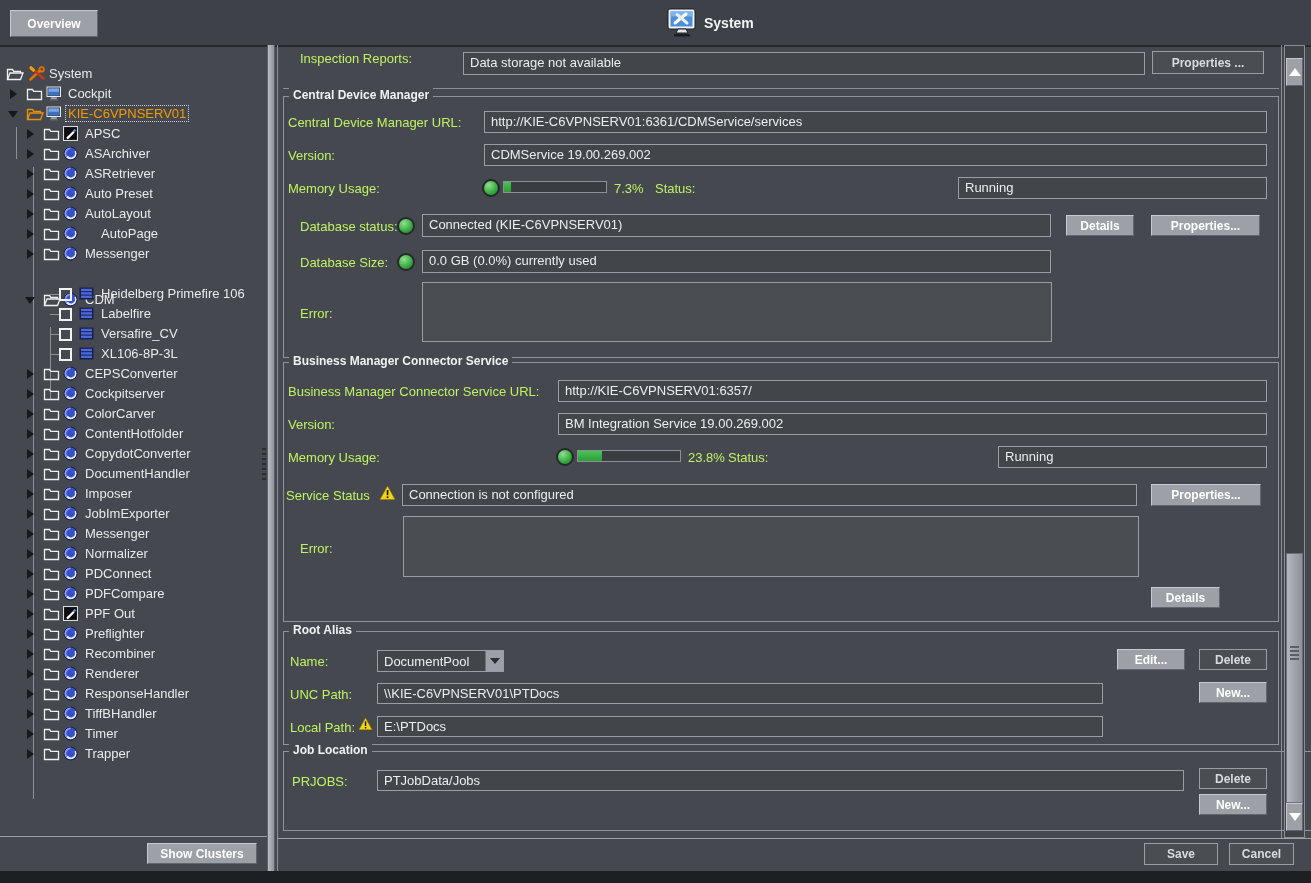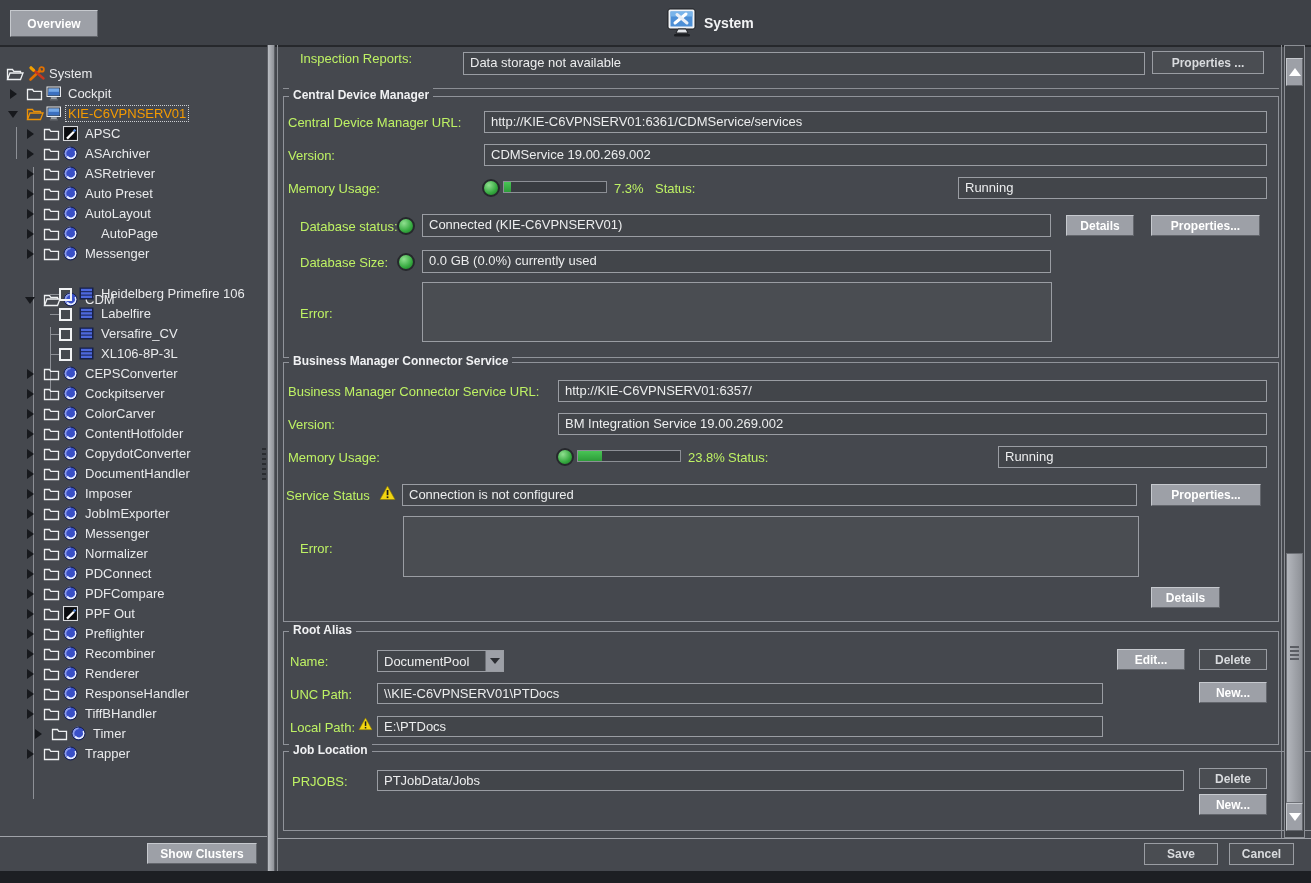--- a/index.html
+++ b/index.html
@@ -498,21 +498,21 @@
             <path d="M1.5 12.5 V2.5 h5 l1.3 1.8 h7.7 v8.2 Z" fill="none" stroke="#eef0f2" stroke-width="1.3"></path>
           </svg></span>
         <span class="ticon" style="left:63px;top:2px;"><svg width="15" height="15" viewBox="0 0 15 15">
             <circle cx="7.5" cy="7.5" r="6.5" fill="#3a50c8"></circle>
             <path d="M3.2 10.8 A5.8 5.8 0 0 1 7.5 1.7" fill="none" stroke="#8d9cea" stroke-width="2.4"></path>
             <path d="M4 10.5 A5 5 0 0 0 12.3 5" fill="none" stroke="#e8eeff" stroke-width="2"></path>
             <circle cx="7.5" cy="7.5" r="6.5" fill="none" stroke="#17204f"></circle>
           </svg></span>
         <span class="tree-label" style="left:82px;">TiffBHandler</span>
       </div>
-      <div class="tree-row" style="top: 679px; margin-left: 8px;">
+      <div class="tree-row" style="top: 679px;">
         <span class="arrow-right" style="left:27px;top:5px;"></span>
         <span class="ticon" style="left:43px;top:3px;"><svg width="17" height="14" viewBox="0 0 17 14">
             <path d="M1.5 12.5 V2.5 h5 l1.3 1.8 h7.7 v8.2 Z" fill="none" stroke="#eef0f2" stroke-width="1.3"></path>
           </svg></span>
         <span class="ticon" style="left:63px;top:2px;"><svg width="15" height="15" viewBox="0 0 15 15">
             <circle cx="7.5" cy="7.5" r="6.5" fill="#3a50c8"></circle>
             <path d="M3.2 10.8 A5.8 5.8 0 0 1 7.5 1.7" fill="none" stroke="#8d9cea" stroke-width="2.4"></path>
             <path d="M4 10.5 A5 5 0 0 0 12.3 5" fill="none" stroke="#e8eeff" stroke-width="2"></path>
             <circle cx="7.5" cy="7.5" r="6.5" fill="none" stroke="#17204f"></circle>
           </svg></span>

